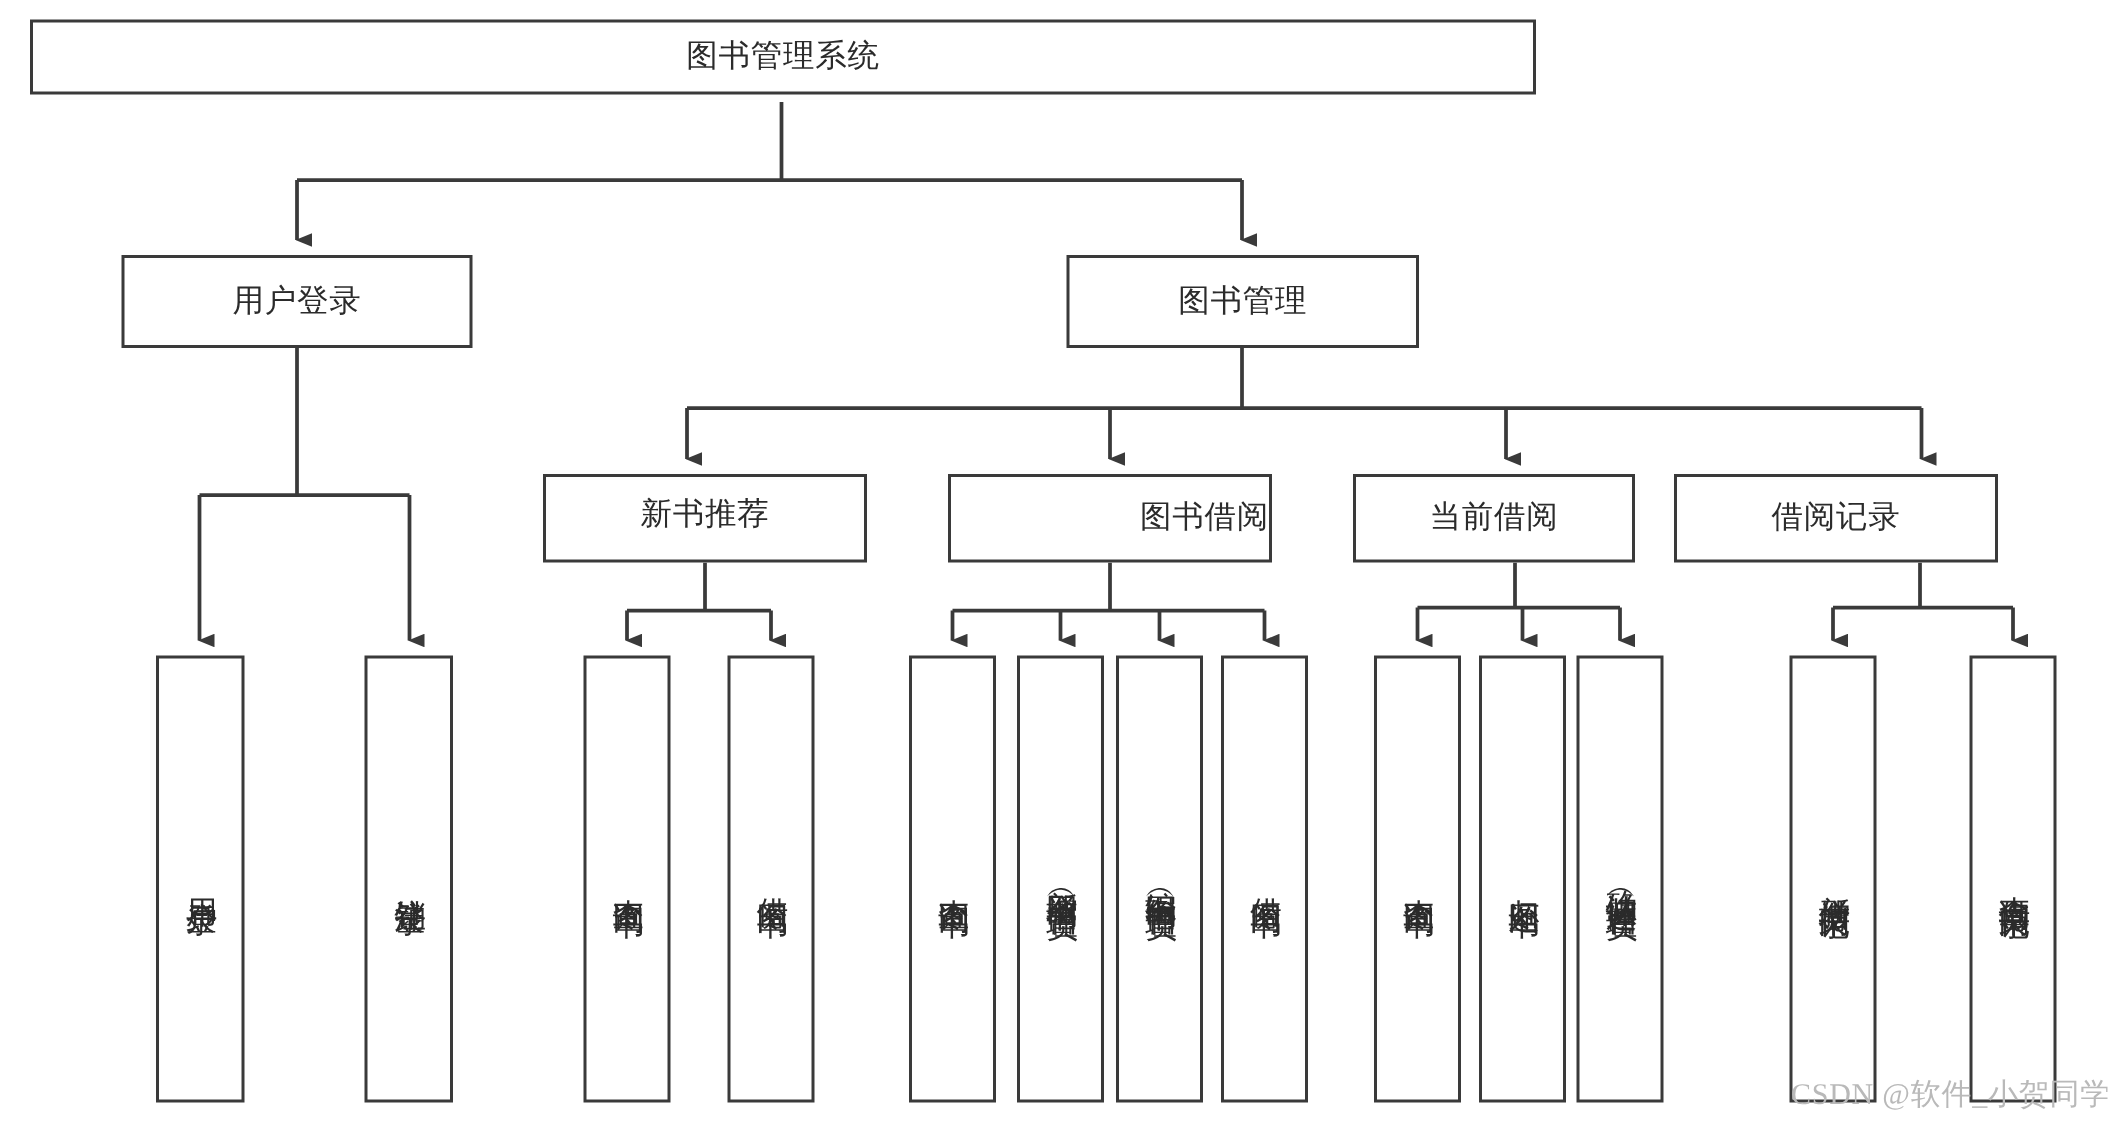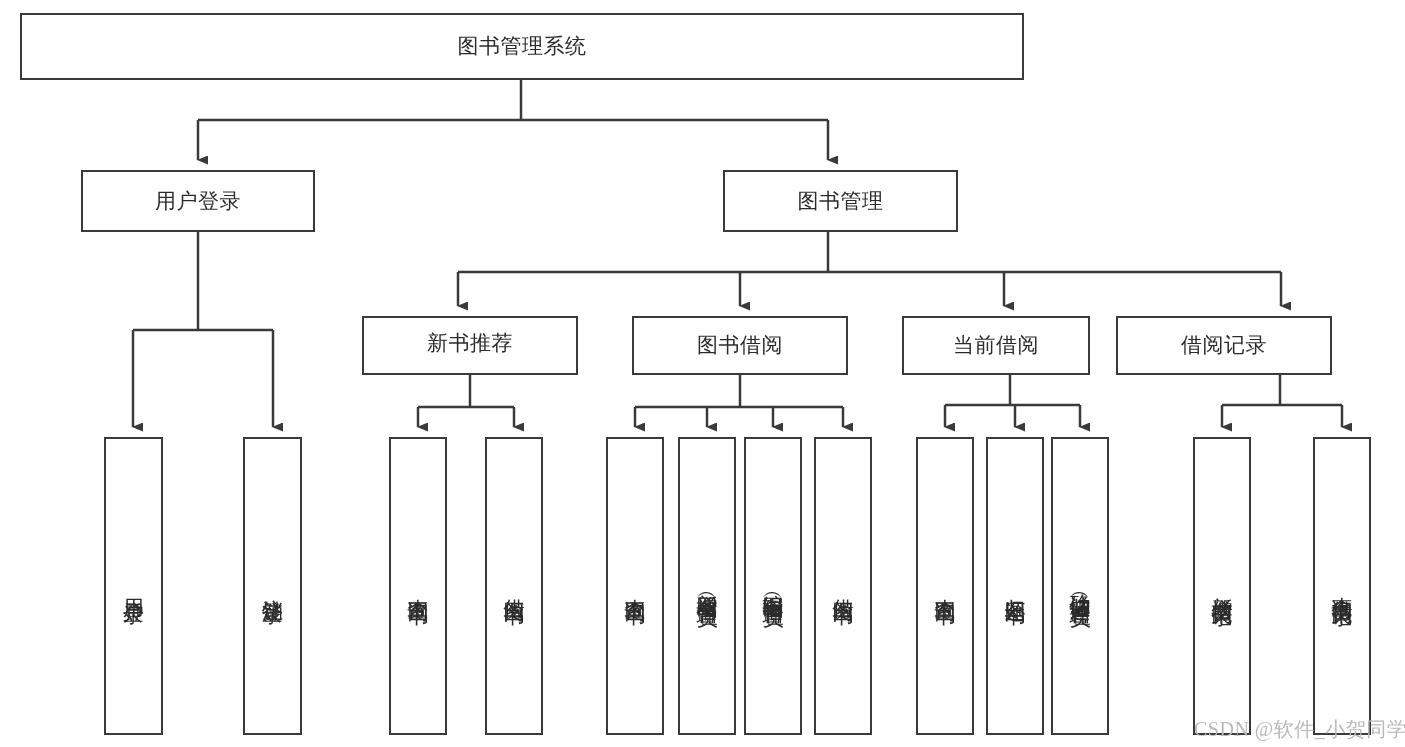--- a/index.html
+++ b/index.html
@@ -109,35 +109,35 @@
       <path d="M 1015,405 L 1015,427" marker-end="url(#arrowhead)"></path>
       <path d="M 1080,405 L 1080,427" marker-end="url(#arrowhead)"></path>
 
       <path d="M 1280,375 L 1280,405"></path>
       <path d="M 1222,405 L 1342,405"></path>
       <path d="M 1222,405 L 1222,427" marker-end="url(#arrowhead)"></path>
       <path d="M 1342,405 L 1342,427" marker-end="url(#arrowhead)"></path>
     </g>
   </svg>
 
-  <div class="node-box" style="left:20px; top:13px; width:1004px; height:67px;align-items:center;">
+  <div class="node-box" style="left:20px; top:13px; width:1004px; height:50px;align-items:center;">
     <span class="node-label">图书管理系统</span>
   </div>
 
   <div class="node-box" style="left:81px; top:170px; width:234px; height:62px;">
     <span class="node-label">用户登录</span>
   </div>
-  <div class="node-box" style="left:711px; top:170px; width:235px; height:62px;margin-left:12px;">
+  <div class="node-box" style="left:711px; top:170px; width:235px; height:62px;">
     <span class="node-label">图书管理</span>
   </div>
 
   <div class="node-box" style="left:362px; top:316px; width:216px; height:59px;font-family:Liberation Mono, monospace;">
     <span class="node-label">新书推荐</span>
   </div>
-  <div class="node-box" style="left:632px; top:316px; width:216px; height:59px;">
+  <div class="node-box" style="left:632px; top:316px; width:216px; height:59px;justify-content:flex-end;">
     <span class="node-label">图书借阅</span>
   </div>
   <div class="node-box" style="left:902px; top:316px; width:188px; height:59px;">
     <span class="node-label">当前借阅</span>
   </div>
   <div class="node-box" style="left:1116px; top:316px; width:216px; height:59px;">
     <span class="node-label">借阅记录</span>
   </div>
 
   <div class="node-box vertical" style="left:104px; top:437px; width:59px; height:298px;">

